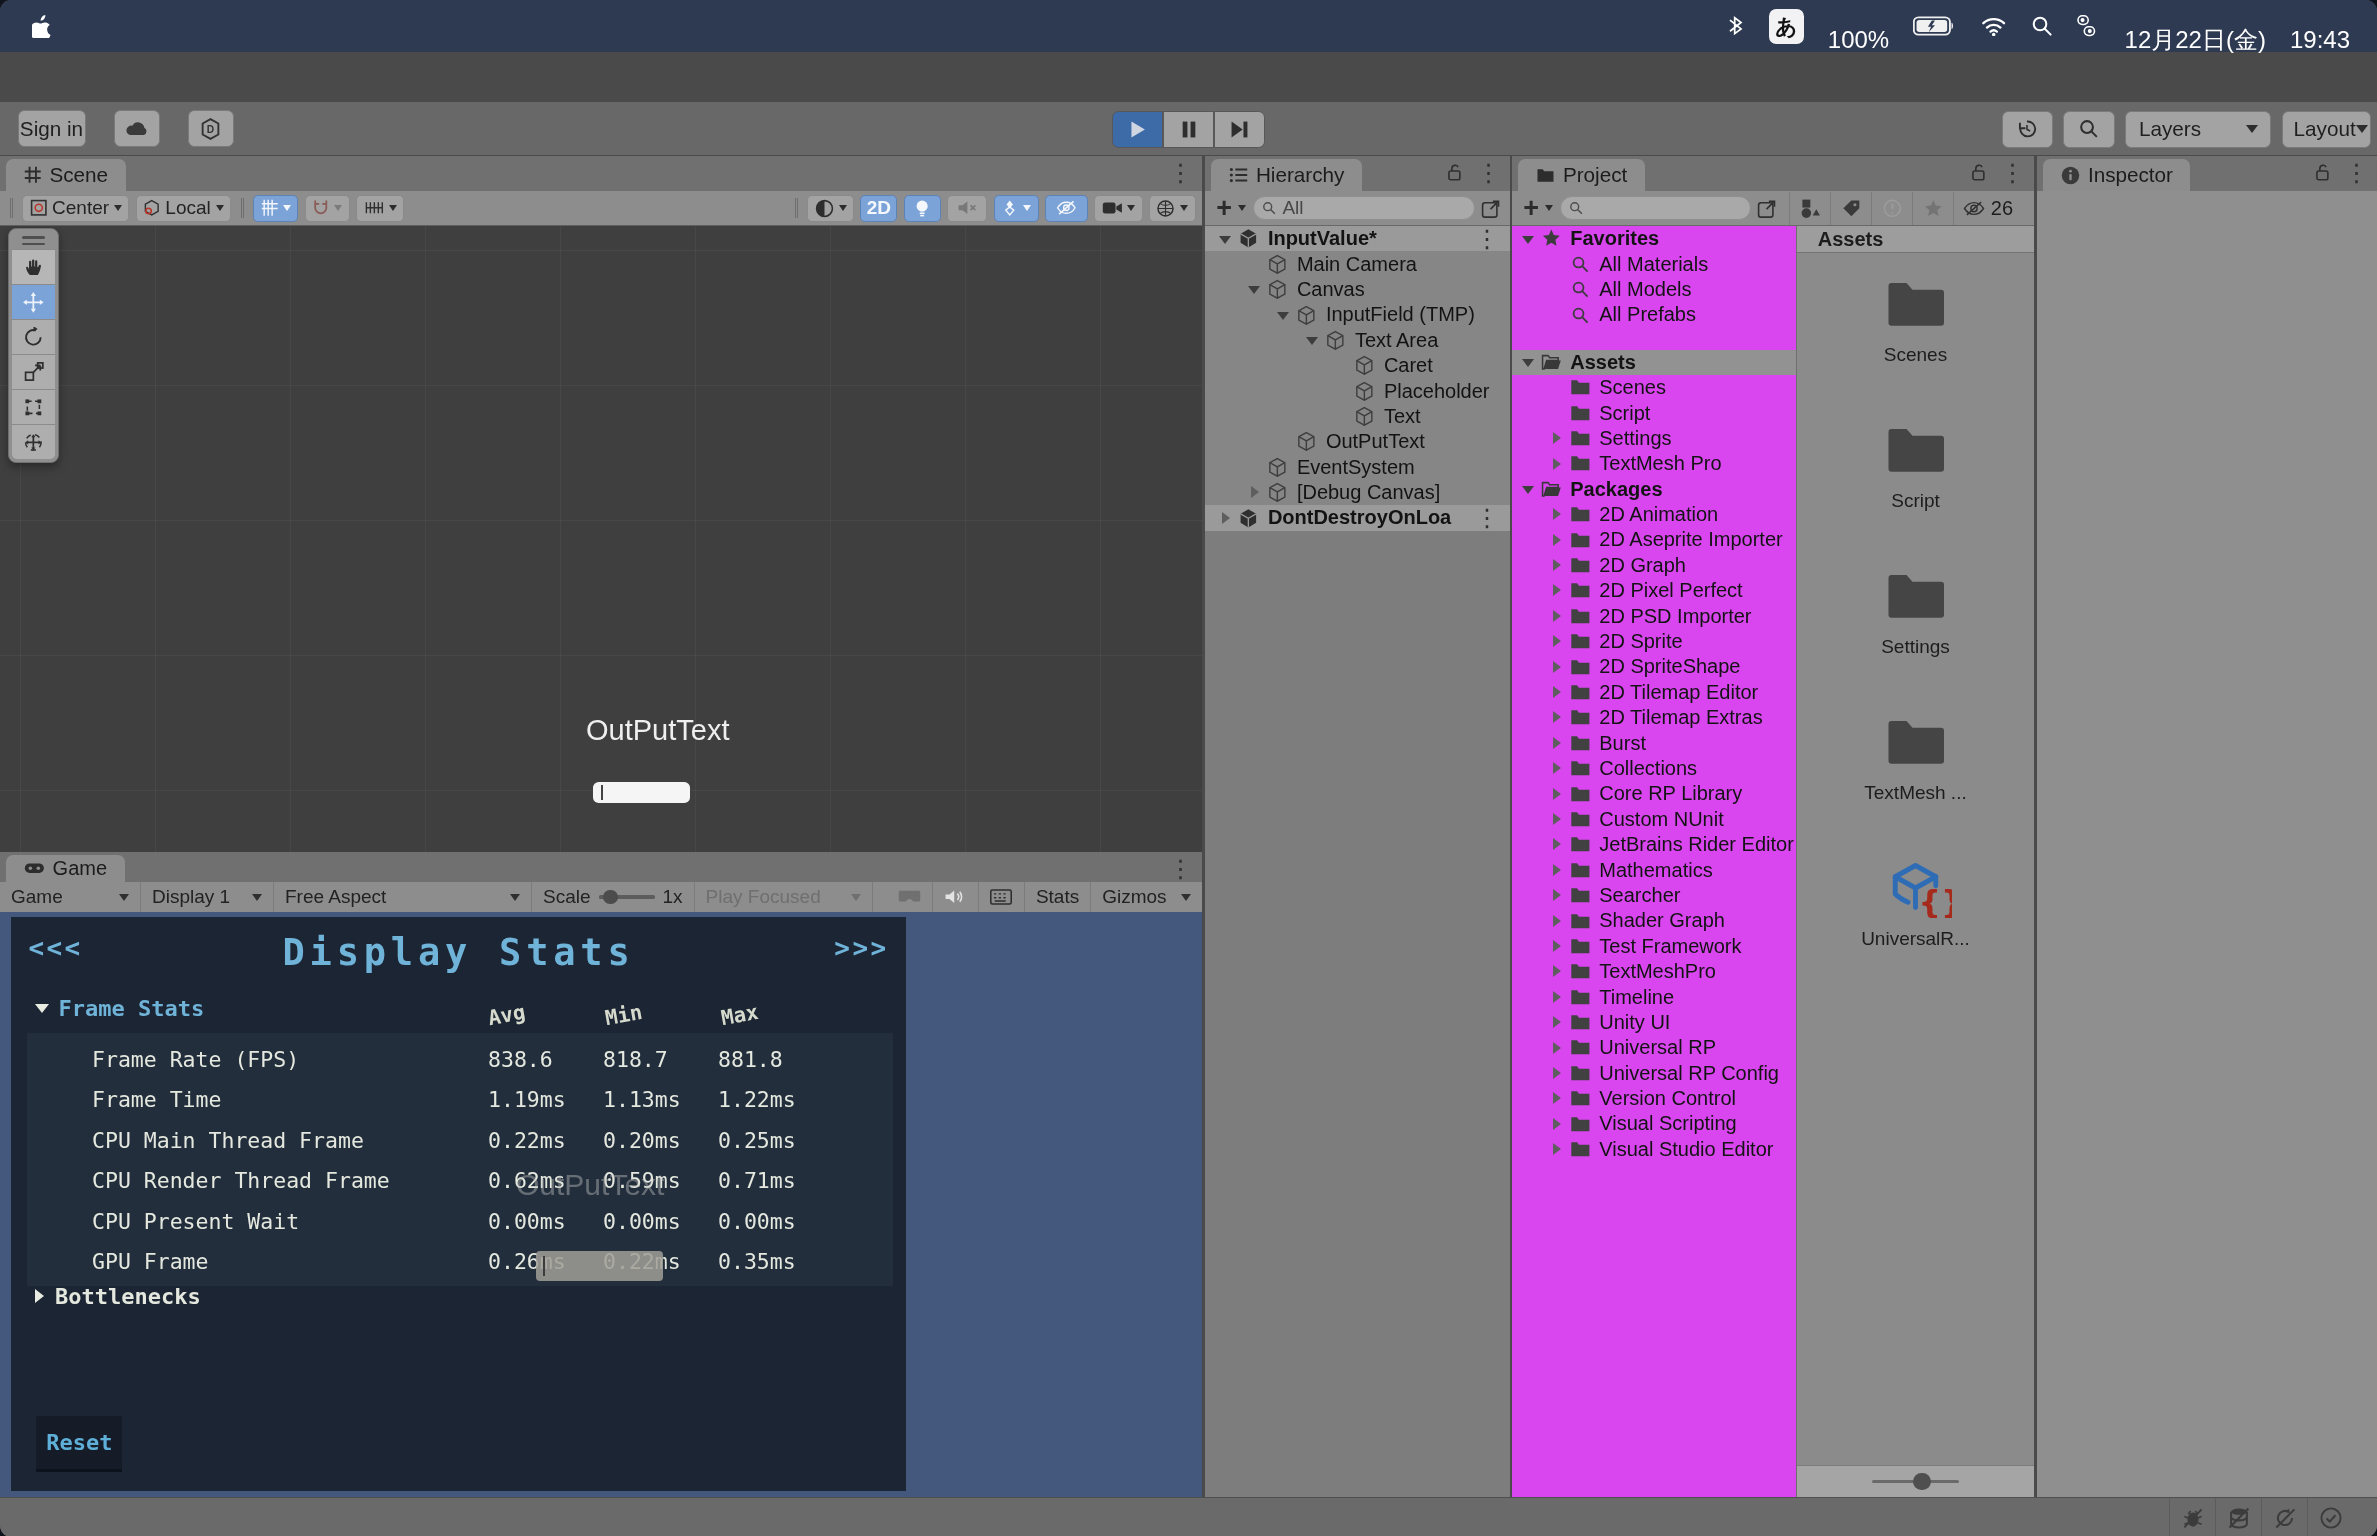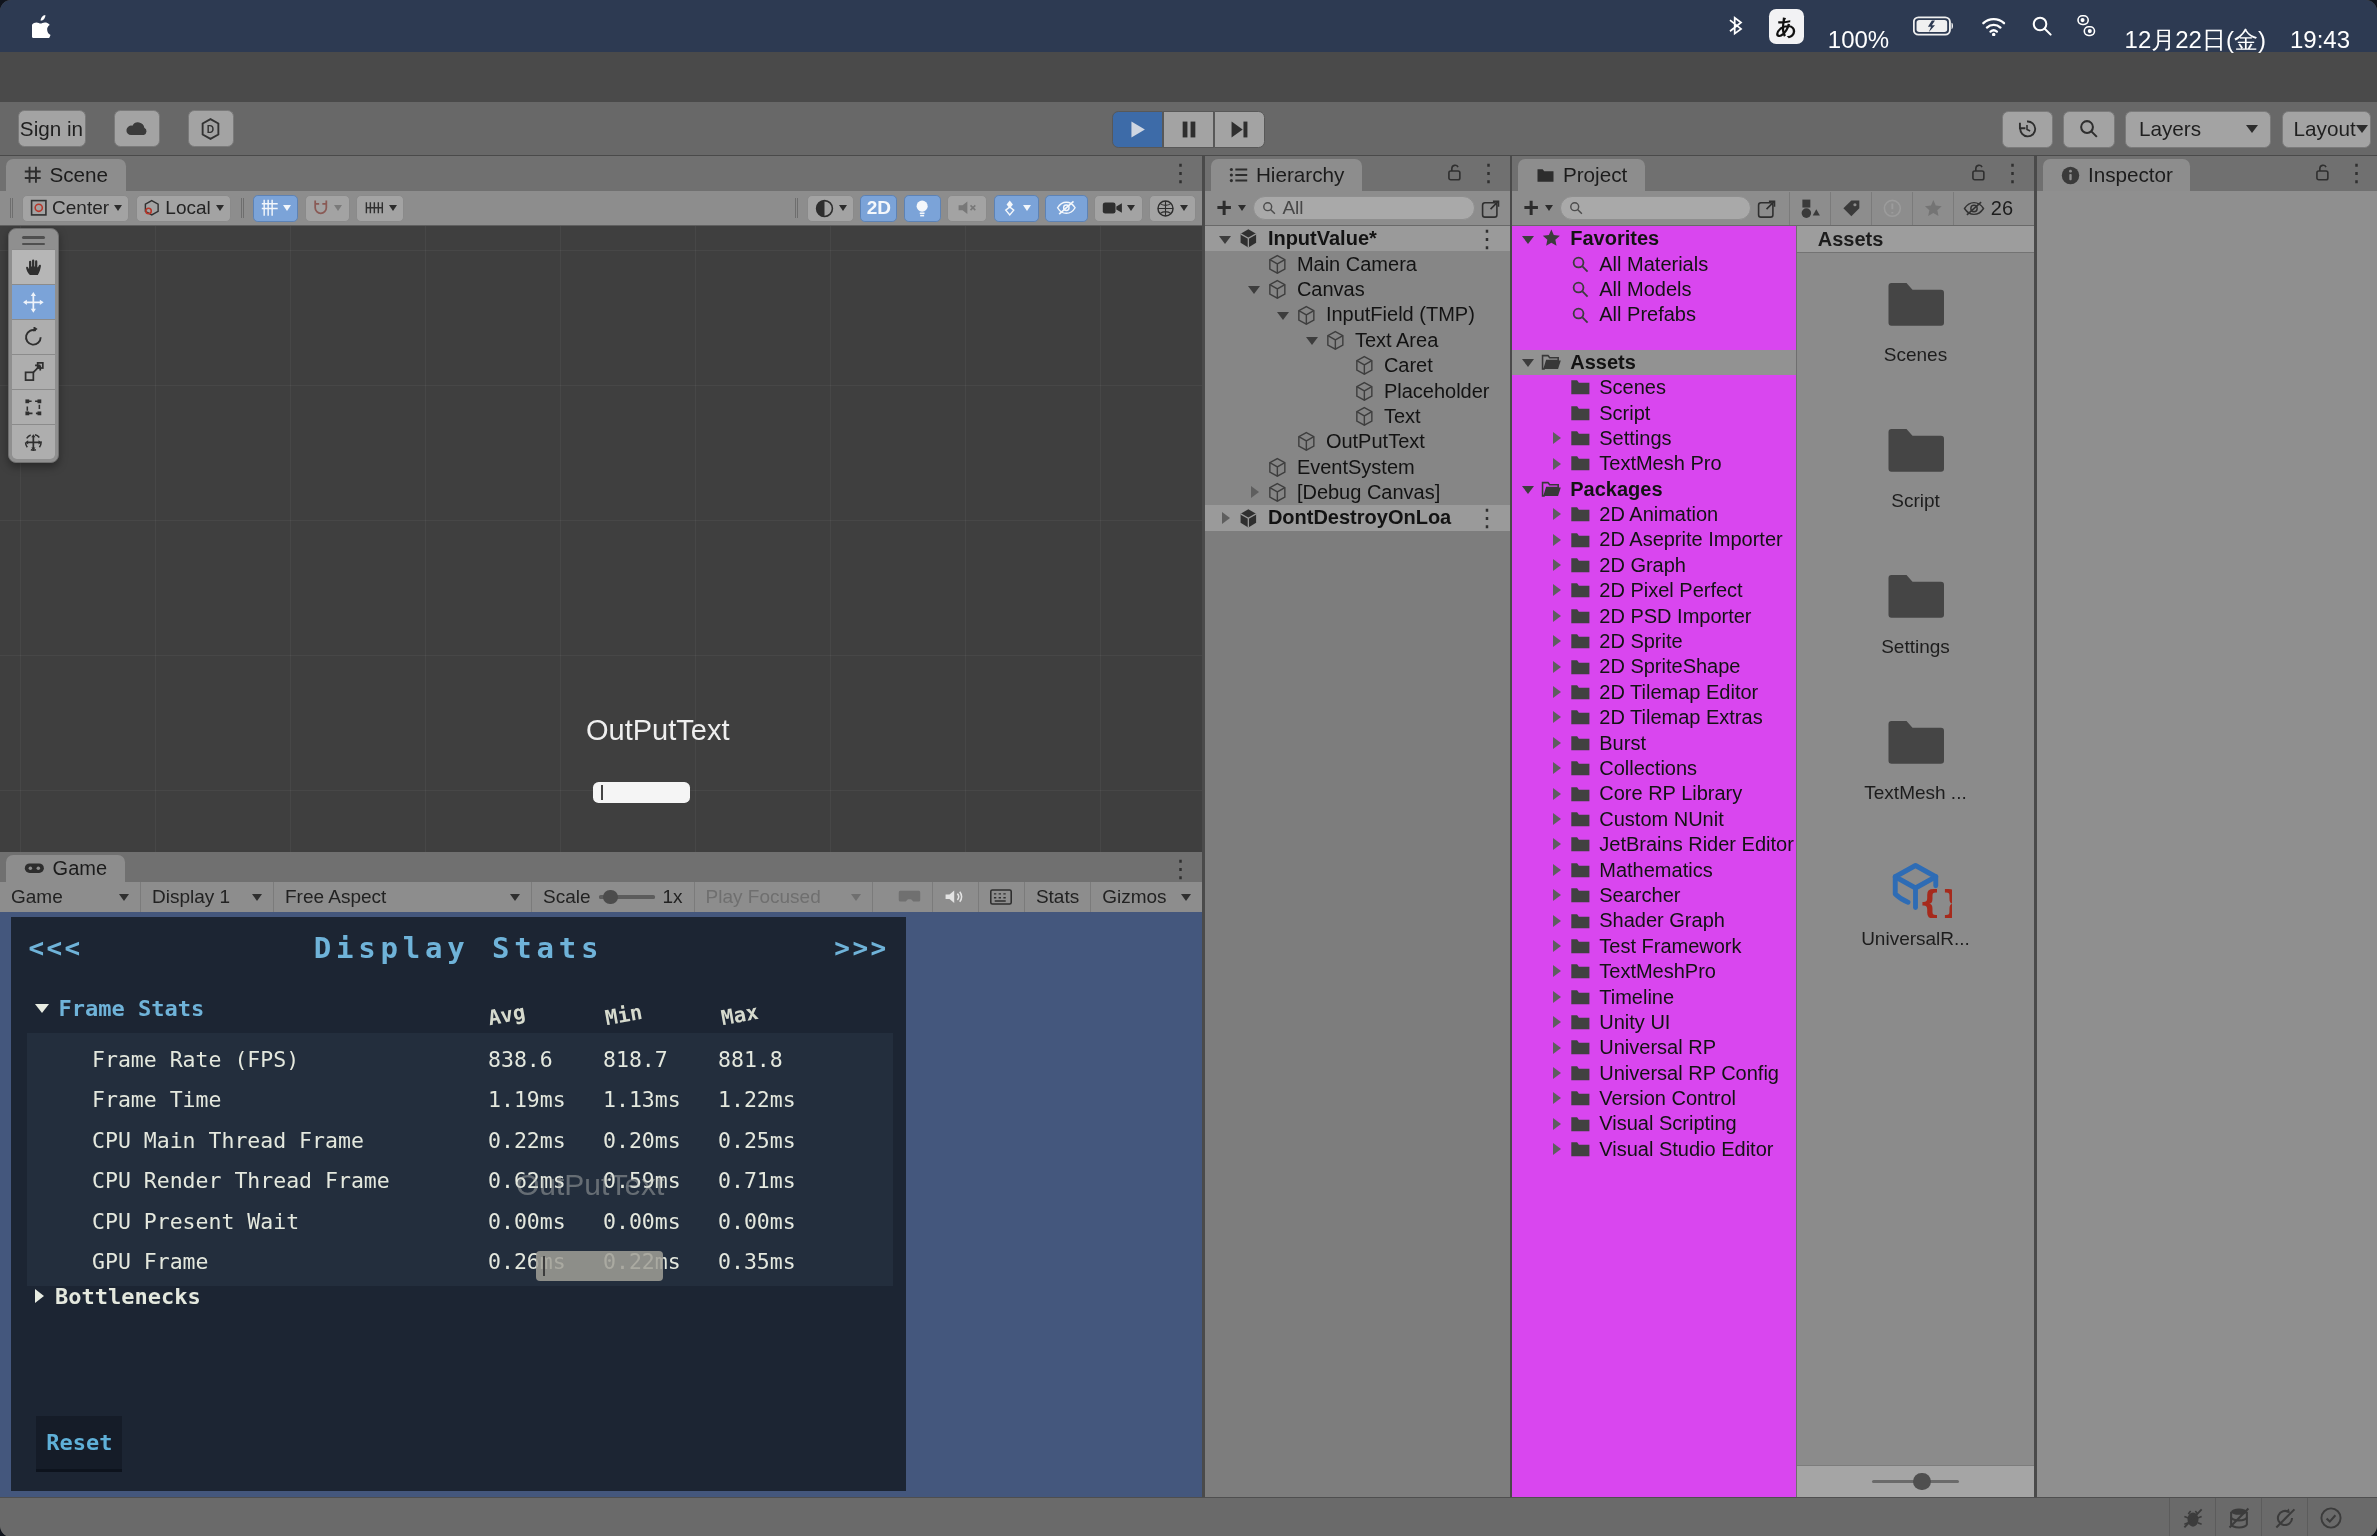--- a/index.html
+++ b/index.html
@@ -88,21 +88,21 @@
   #gamePanel .tab{height:27px;font-size:20px;}
   .gtoolbar{height:30px;background:#8d8d8d;display:flex;align-items:stretch;font-size:19px;color:#222;}
   .seg{display:flex;align-items:center;padding:0 11px;border-right:0.8px solid #7b7b7b;gap:8px;white-space:nowrap;}
   .seg .scaret{width:0;height:0;border-left:5.6px solid transparent;border-right:5.6px solid transparent;border-top:7.2px solid #2f2f2f;margin-left:6.4px;}
   .seg.dim{color:#6f6f6f;}
   .seg.dim .scaret{border-top-color:#6f6f6f;}
   .track{width:56px;height:3.2px;background:#5c5c5c;border-radius:1.6px;position:relative;}
   .thumb{position:absolute;left:4.8px;top:-5.6px;width:14.3px;height:14.3px;border-radius:50%;background:#4c4c4c;}
   .gview{position:relative;height:585px;}
   .overlay{position:absolute;left:11px;top:4.8px;width:895px;height:574px;background:#1c2533;font-family:"DejaVu Sans Mono",monospace;color:#e4e8de;}
-  .ov-title{position:absolute;left:0;right:0;top:14.3px;text-align:center;font-size:29px;font-weight:bold;letter-spacing:4.8px;color:#6fb3d9;}
+  .ov-title{position:absolute;left:0;right:0;top:14.3px;text-align:center;font-size:37px;font-weight:bold;letter-spacing:4.8px;color:#6fb3d9;}
   .ov-prev{position:absolute;left:17.5px;top:16px;font-size:26px;font-weight:bold;letter-spacing:2.4px;color:#6fb3d9;}
   .ov-next{position:absolute;right:17.5px;top:16px;font-size:26px;font-weight:bold;letter-spacing:2.4px;color:#6fb3d9;}
   .ov-section{position:absolute;left:24px;top:79px;font-size:22px;font-weight:bold;color:#6fb3d9;display:flex;align-items:center;gap:9.5px;}
   .ov-section::before{content:"";border-left:7.2px solid transparent;border-right:7.2px solid transparent;border-top:9.5px solid #e8ece2;}
   .ov-table{position:absolute;left:16px;right:12.7px;top:116px;height:253px;background:#232e3d;}
   .ov-h{position:absolute;top:86px;font-size:20.7px;color:#d6dacd;transform:rotate(-10deg);font-weight:bold;}
   .h1{left:477px;} .h2{left:594px;} .h3{left:710px;}
   .srow{position:absolute;left:16px;right:12.7px;height:32px;font-size:21.5px;}
   .sl{position:absolute;left:65px;top:4px;white-space:nowrap;}
   .sv{position:absolute;top:4px;white-space:nowrap;text-align:right;}

